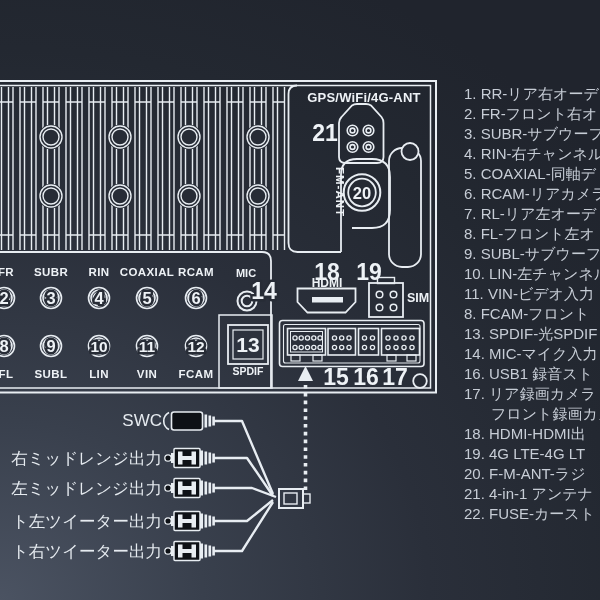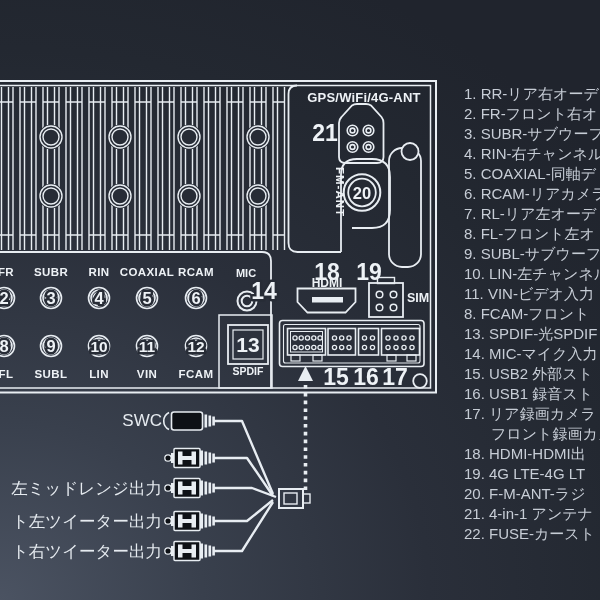--- a/index.html
+++ b/index.html
@@ -370,40 +370,40 @@
 
   <text class="bold" x="248" y="352" font-size="21" text-anchor="middle">13</text>
   <text class="bold" x="248" y="375" font-size="10.5" text-anchor="middle">SPDIF</text>
 
   <text class="bignum" x="336" y="385" text-anchor="middle">15</text>
   <text class="bignum" x="366" y="385" text-anchor="middle">16</text>
   <text class="bignum" x="395" y="385" text-anchor="middle">17</text>
 </svg>
 
 <div class="wire-label" style="top:411px;font-size:17px;">SWC</div>
+<div class="wire-label" style="top:448px;">右ミッドレンジ出力</div>
 <div class="wire-label" style="top:478px;">左ミッドレンジ出力</div>
 <div class="wire-label" style="top:541px;">ト右ツイーター出力</div>
 <div class="wire-label" style="top:511px;">ト左ツイーター出力</div>
 
 <div class="legend">
   <div>1. RR-リア右オーデ</div>
   <div>2. FR-フロント右オ</div>
   <div>3. SUBR-サブウーフ</div>
   <div>4. RIN-右チャンネル</div>
   <div>5. COAXIAL-同軸デ</div>
   <div>6. RCAM-リアカメラ</div>
   <div>7. RL-リア左オーデ</div>
   <div>8. FL-フロント左オ</div>
   <div>9. SUBL-サブウーフ</div>
   <div>10. LIN-左チャンネル</div>
   <div>11. VIN-ビデオ入力</div>
   <div>8. FCAM-フロント</div>
   <div>13. SPDIF-光SPDIF</div>
   <div>14. MIC-マイク入力</div>
-  <div>15. USB2 外部スト</div>
   <div>16. USB1 録音スト</div>
   <div>17. リア録画カメラ</div>
   <div class="cont">フロント録画カメ</div>
   <div>18. HDMI-HDMI出</div>
   <div>19. 4G LTE-4G LT</div>
   <div>20. F-M-ANT-ラジ</div>
   <div>21. 4-in-1 アンテナ</div>
   <div>22. FUSE-カースト</div>
 </div>
 

